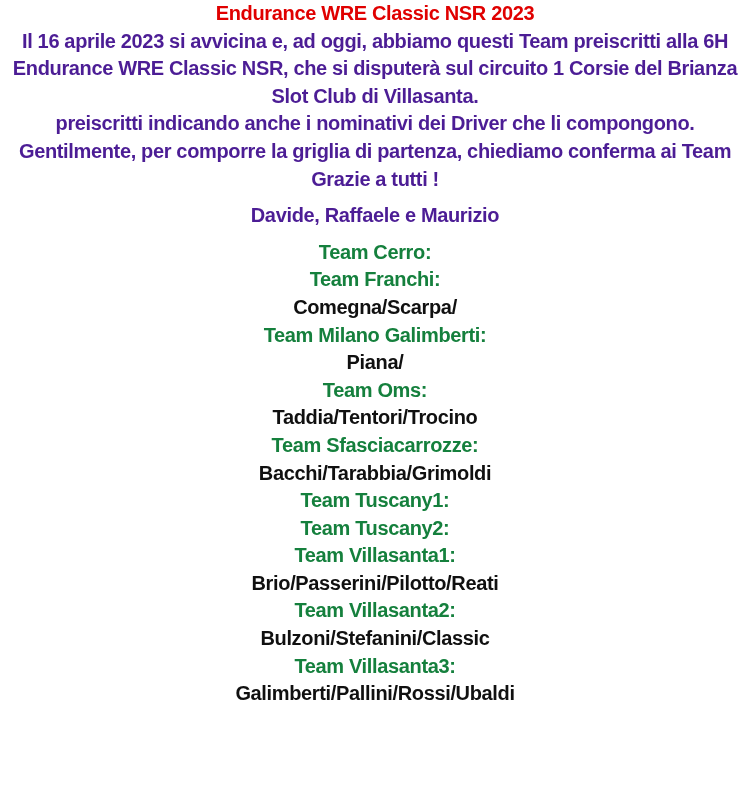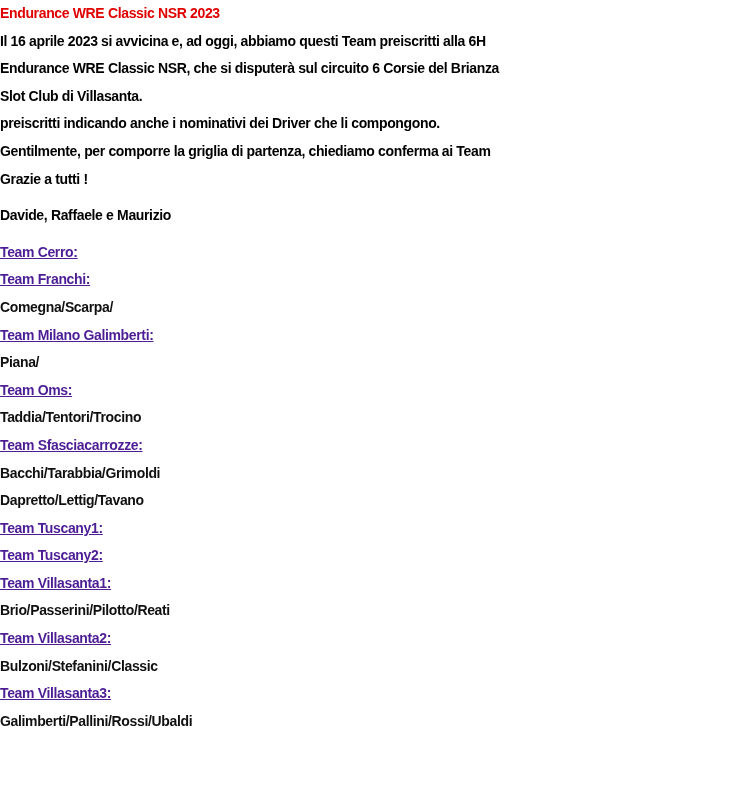--- a/index.html
+++ b/index.html
@@ -1,57 +1,57 @@
 <!DOCTYPE html>
 <html><head>
 <meta charset="utf-8">
 <style>
   html, body { margin: 0; padding: 0; background: #ffffff; }
   body { width: 742px; height: 800px; overflow: hidden; }
   .doc {
-    padding: 0 0 0 0;
+    padding: 0 0 0 8px;
     font-family: "Liberation Sans", sans-serif;
     font-weight: bold;
-    font-size: 14px;
+    font-size: 20px;
     letter-spacing: -0.35px;
     line-height: 27.6px;
+    text-align: center;
   }
   .line { display: block; white-space: nowrap; height: 27.6px; }
   .red { color: #e00000; }
-  .blue { color: #000000; }
-  .green { color: #4c1d95; text-decoration: underline; }
+  .blue { color: #4c1d95; }
+  .green { color: #15803d; }
   .black { color: #101010; }
   .gap { height: 9px; }
 </style>
 </head>
 <body>
 
 <div class="doc">
   <span class="line red">Endurance WRE Classic NSR 2023</span>
   <span class="line blue">Il 16 aprile 2023 si avvicina e, ad oggi, abbiamo questi Team preiscritti alla 6H</span>
-  <span class="line blue">Endurance WRE Classic NSR, che si disputerà sul circuito 6 Corsie del Brianza</span>
+  <span class="line blue">Endurance WRE Classic NSR, che si disputerà sul circuito 1 Corsie del Brianza</span>
   <span class="line blue">Slot Club di Villasanta.</span>
   <span class="line blue">preiscritti indicando anche i nominativi dei Driver che li compongono.</span>
   <span class="line blue">Gentilmente, per comporre la griglia di partenza, chiediamo conferma ai Team</span>
   <span class="line blue">Grazie a tutti !</span>
   <div class="gap"></div>
   <span class="line blue">Davide, Raffaele e Maurizio</span>
   <div class="gap"></div>
 
   <div>
     <span class="line green">Team Cerro:</span>
     <span class="line green">Team Franchi:</span>
     <span class="line black">Comegna/Scarpa/</span>
     <span class="line green">Team Milano Galimberti:</span>
     <span class="line black">Piana/</span>
     <span class="line green">Team Oms:</span>
     <span class="line black">Taddia/Tentori/Trocino</span>
     <span class="line green">Team Sfasciacarrozze:</span>
     <span class="line black">Bacchi/Tarabbia/Grimoldi</span>
-    <span class="line black">Dapretto/Lettig/Tavano</span>
     <span class="line green">Team Tuscany1:</span>
     <span class="line green">Team Tuscany2:</span>
     <span class="line green">Team Villasanta1:</span>
     <span class="line black">Brio/Passerini/Pilotto/Reati</span>
     <span class="line green">Team Villasanta2:</span>
     <span class="line black">Bulzoni/Stefanini/Classic</span>
     <span class="line green">Team Villasanta3:</span>
     <span class="line black">Galimberti/Pallini/Rossi/Ubaldi</span>
   </div>
 </div>

